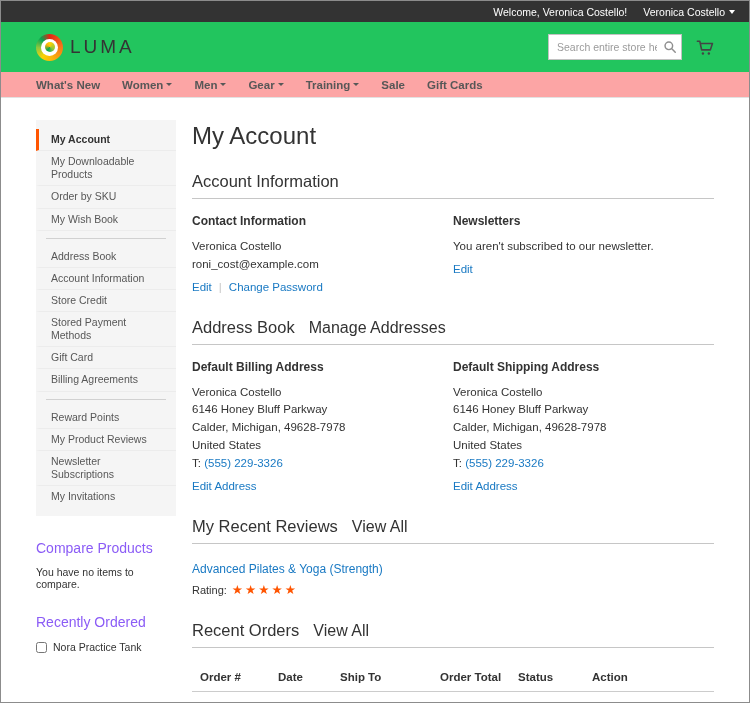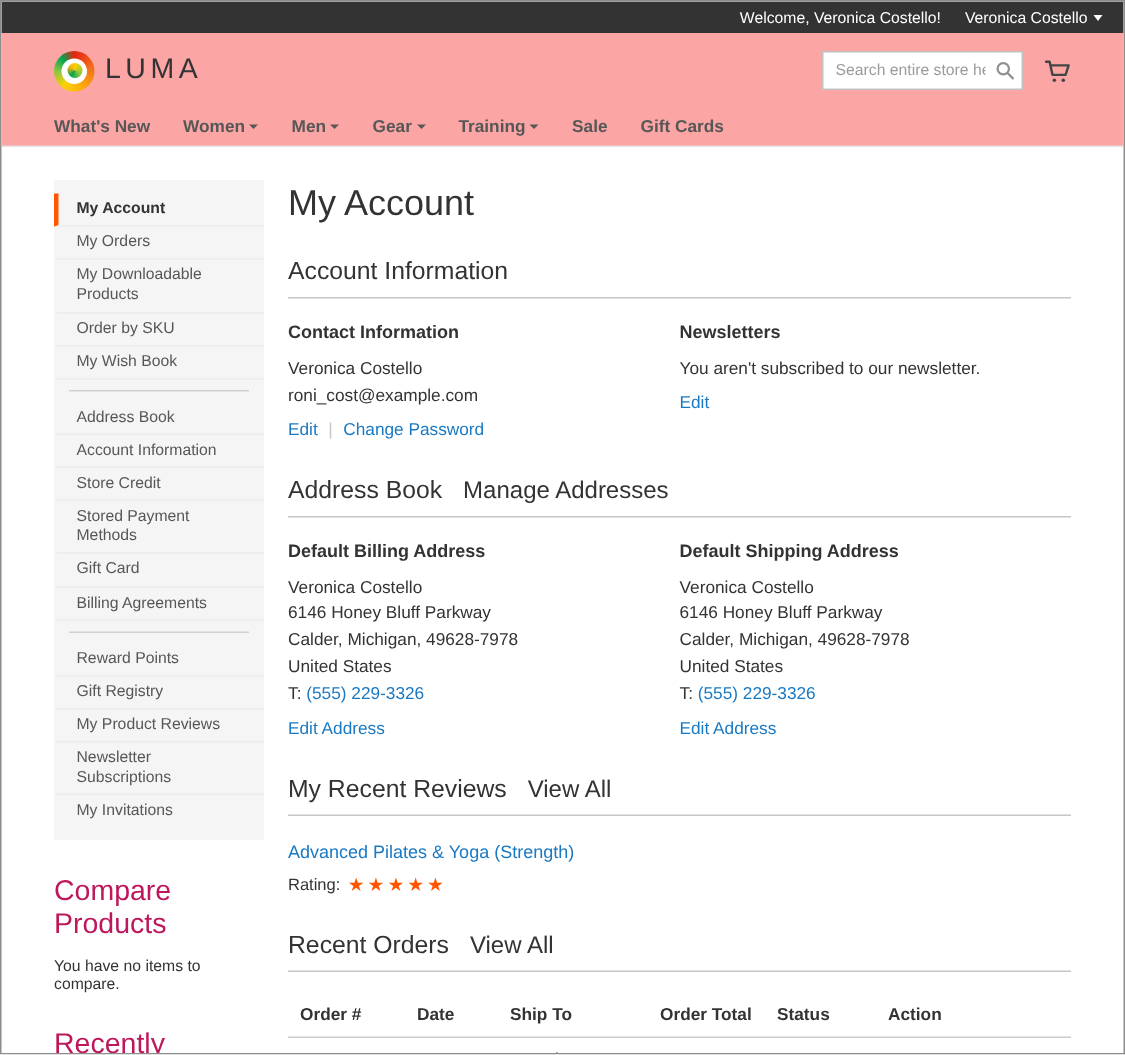--- a/index.html
+++ b/index.html
@@ -8,21 +8,21 @@
   .page { width:750px; height:703px; border:1px solid #8c8c8c; background:#fff; overflow:hidden; position:relative; }
 
   
   .top-bar { background:#333; height:21px; display:flex; justify-content:flex-end; align-items:center; gap:16px; padding:0 14px; }
   .top-bar .welcome { color:#fff; font-size:10.5px; }
   .account-switch { color:#fff; font-size:10.5px; display:inline-flex; align-items:center; cursor:pointer; }
   .caret { display:inline-block; width:0; height:0; border-left:3.5px solid transparent; border-right:3.5px solid transparent; border-top:4px solid currentColor; margin-left:4px; }
   .caret.sm { border-left-width:3px; border-right-width:3px; border-top-width:3.5px; margin-left:3px; }
 
   
-  .header { height:50px; display:flex; align-items:center; padding:0 35px; background:#fca5a5; }
+  .header { height:50px; display:flex; align-items:center; padding:0 35px; background:#22c55e; }
   .logo { display:flex; align-items:center; gap:7px; cursor:pointer; text-decoration:none; }
   .logo-icon { width:27px; height:27px; border-radius:50%; position:relative;
     background:conic-gradient(#e42313, #f46f1b 22%, #fab20a 45%, #fcd205 60%, #8dc63f 75%, #00a551 88%, #e42313); }
   .logo-icon::before { content:""; position:absolute; inset:5px; background:#fff; border-radius:50%; }
   .logo-icon::after { content:""; position:absolute; inset:8.5px; border-radius:50%;
     background:conic-gradient(#fcd205, #8dc63f 35%, #00a551 60%, #fab20a 85%, #fcd205); }
   .logo-text { font-size:19px; letter-spacing:3px; color:#343434; font-weight:400; }
   .header-right { margin-left:auto; display:flex; align-items:center; gap:13px; }
   .search-box { position:relative; width:134px; }
   .search-input { width:100%; height:26px; border:1px solid #c2c2c2; padding:0 24px 0 8px; font-size:10.5px; font-family:"Liberation Sans", sans-serif; color:#333; outline:none; }
@@ -41,21 +41,21 @@
 
   
   .account-nav { list-style:none; background:#f5f5f5; padding:9px 0; }
   .account-nav li.nav-row { font-size:10.5px; color:#575757; border-left:3px solid transparent; border-bottom:1px solid #ececec; padding:4px 10px 4px 12px; cursor:pointer; line-height:1.25; }
   .account-nav li.nav-row:last-child { border-bottom:none; }
   .account-nav li.nav-row.active { border-left-color:#ff5501; color:#333; font-weight:600; }
   .account-nav li.delimiter { border-bottom:1px solid #d1d1d1; margin:7px 10px; height:0; }
 
   
   .side-block { margin-top:24px; }
-  .side-title { font-size:19px; color:#be185d; font-weight:400; }
+  .side-title { font-size:14px; color:#8b5cf6; font-weight:400; }
   .side-empty { margin-top:10px; font-size:10.5px; color:#333; }
   .ro-item { display:flex; align-items:center; gap:6px; margin-top:11px; font-size:10.5px; color:#333; cursor:pointer; }
   .ro-item input { width:11px; height:11px; cursor:pointer; }
 
   
   .page-title { font-size:24px; font-weight:300; color:#333; margin:2px 0 22px; }
   .section { margin-bottom:25px; }
   .section-header { display:flex; align-items:baseline; gap:14px; border-bottom:1px solid #c6c6c6; padding-bottom:7px; margin-bottom:15px; }
   .section-header h2 { font-size:16.5px; font-weight:400; color:#333; }
   .two-col { display:flex; }
@@ -143,34 +143,32 @@
     <a class="nav-item">
         <span>Gift Cards</span>
       </a>
   </div>
 
   <div class="content">
 
     <aside class="sidebar-col">
       <ul class="account-nav">
         <li class="nav-row active">My Account</li>
-        <li class="nav-row">My Orders</li>
         <li class="nav-row">My Downloadable Products</li>
         <li class="nav-row">Order by SKU</li>
         <li class="nav-row">My Wish Book</li>
         <li class="delimiter"></li>
         <li class="nav-row">Address Book</li>
         <li class="nav-row">Account Information</li>
         <li class="nav-row">Store Credit</li>
         <li class="nav-row">Stored Payment Methods</li>
         <li class="nav-row">Gift Card</li>
         <li class="nav-row">Billing Agreements</li>
         <li class="delimiter"></li>
         <li class="nav-row">Reward Points</li>
-        <li class="nav-row">Gift Registry</li>
         <li class="nav-row">My Product Reviews</li>
         <li class="nav-row">Newsletter Subscriptions</li>
         <li class="nav-row">My Invitations</li>
       </ul>
 
       <div class="side-block">
         <div class="side-title">Compare Products</div>
         <div class="side-empty">You have no items to compare.</div>
       </div>
 

